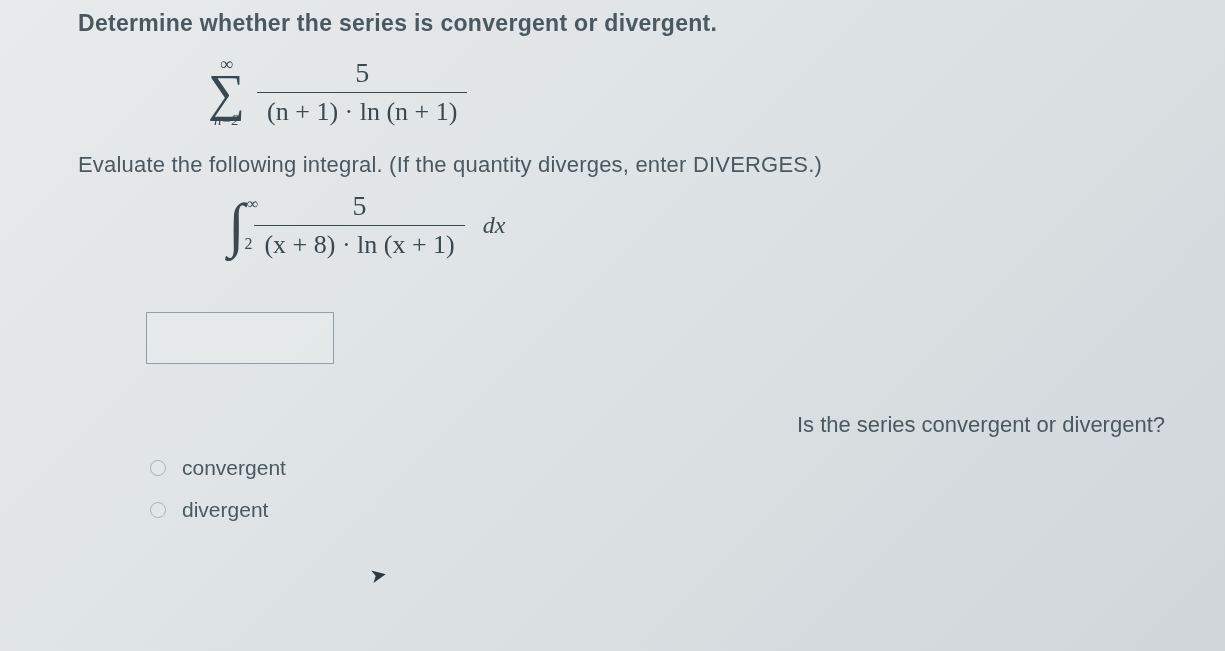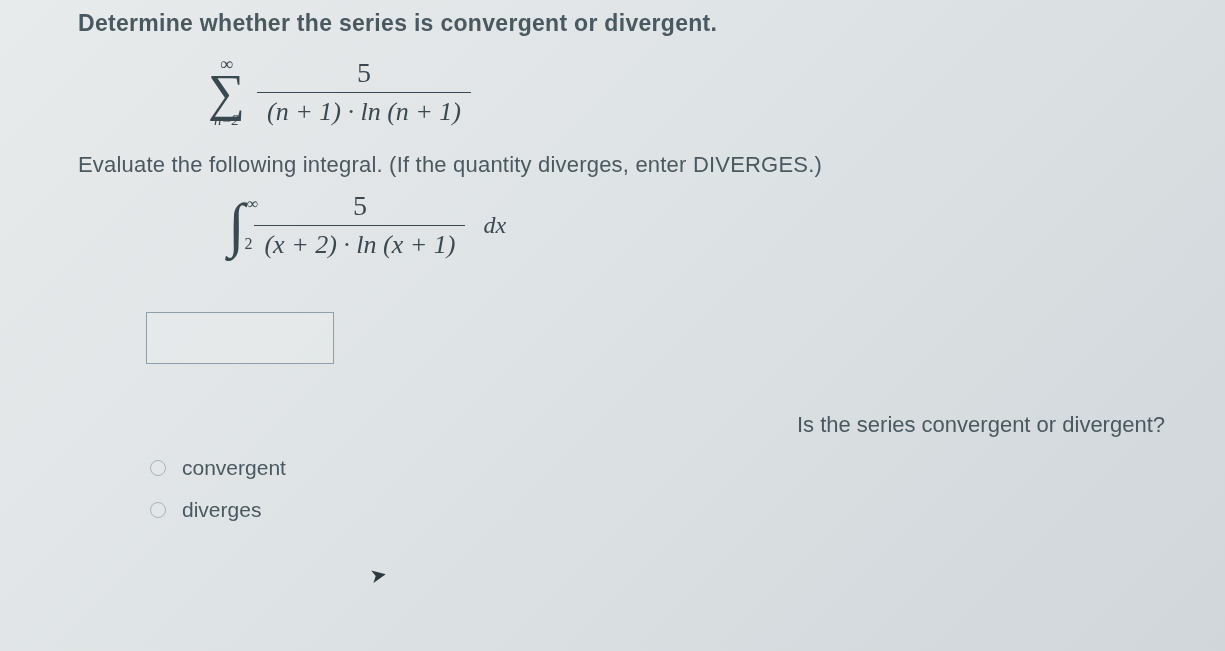--- a/index.html
+++ b/index.html
@@ -143,21 +143,20 @@
     }
     .cursor {
       position: absolute;
       left: 370px;
       top: 563px;
       font-size: 20px;
       color: #2a3840;
       transform: rotate(-10deg);
     }
     .italic-var {
-      font-style: italic;
     }
   </style>
 </head>
 <body>
 
 
 
 <div class="prompt-text">Determine whether the series is convergent or divergent.</div>
 
 <div class="math-block">
@@ -175,35 +174,35 @@
 <div class="secondary-prompt">Evaluate the following integral. (If the quantity diverges, enter DIVERGES.)</div>
 
 <div class="math-block" style="margin-left:150px;">
   <span class="integral-container">
     <span class="int-top">∞</span>
     <span class="integral-symbol">∫</span>
     <span class="int-bottom">2</span>
   </span>
   <span class="fraction">
     <span class="numerator">5</span>
-    <span class="denominator italic-var">(x + 2) · ln (x + 1)</span>
+    <span class="denominator italic-var">(x + 8) · ln (x + 1)</span>
   </span>
   <span class="dx-text">dx</span>
 </div>
 
 <input type="text" class="answer-box" value="" style="">
 
 <div class="question-text">Is the series convergent or divergent?</div>
 
 <div class="radio-row">
   <span class="radio-circle"></span>
   <span>convergent</span>
 </div>
 
 <div class="radio-row">
   <span class="radio-circle"></span>
-  <span>diverges</span>
+  <span>divergent</span>
 </div>
 
 <div class="cursor">➤</div>
 
 
 
 
 </body></html>

